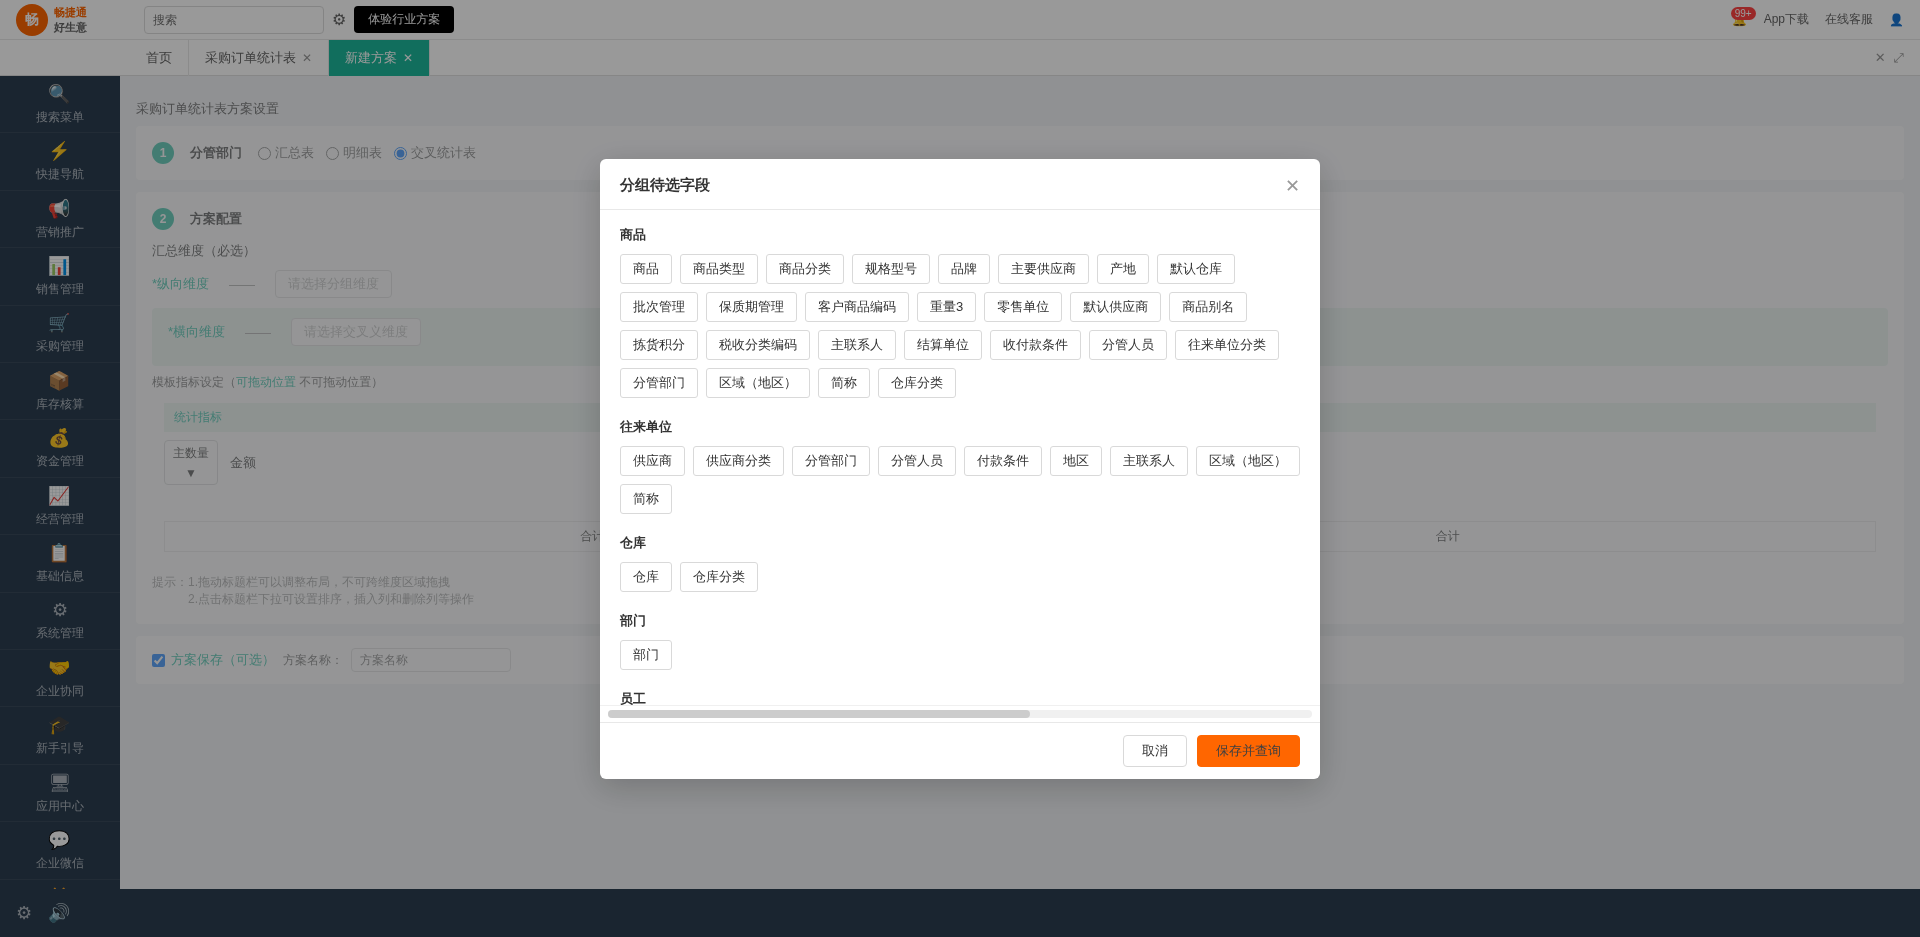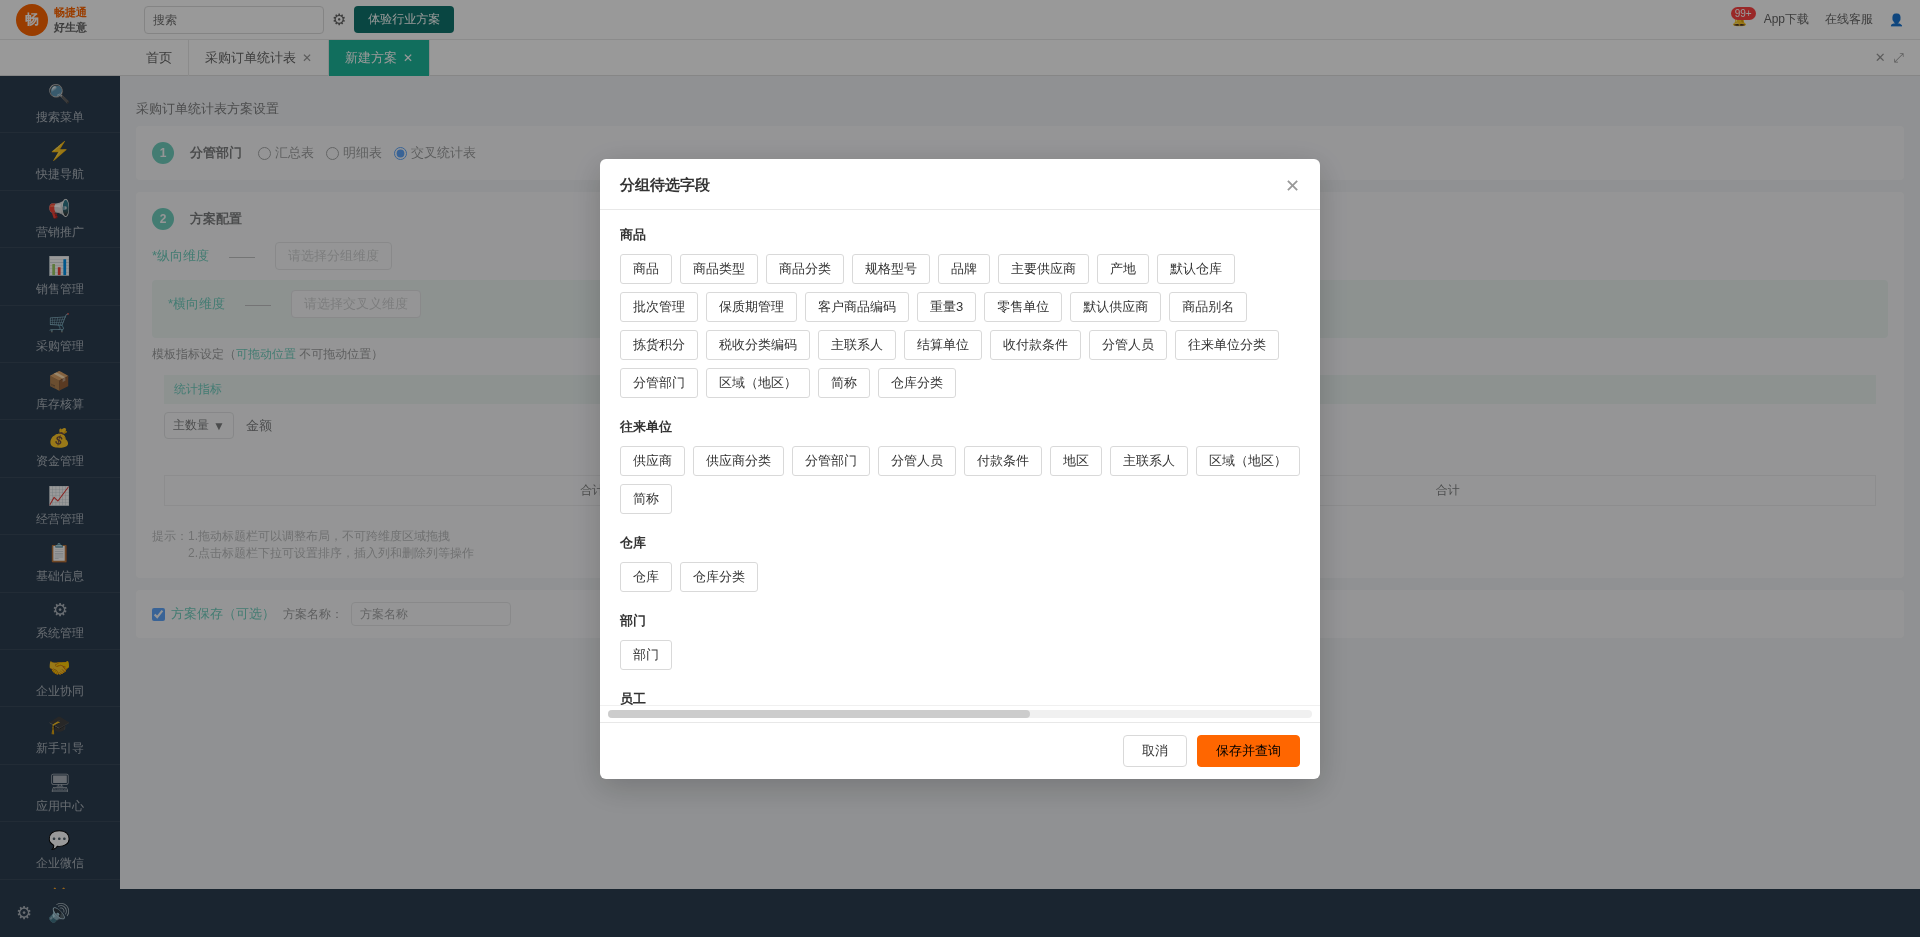--- a/index.html
+++ b/index.html
@@ -6,21 +6,21 @@
     body { font-family: 'Microsoft YaHei', Arial, sans-serif; font-size: 13px; background: #f0f2f5; color: #333; overflow: hidden; }
 
     
     .topbar { height: 40px; background: #fff; display: flex; align-items: center; justify-content: space-between; padding: 0 16px; border-bottom: 1px solid #e8e8e8; position: fixed; top: 0; left: 0; right: 0; z-index: 100; }
     .topbar-left { display: flex; align-items: center; gap: 8px; }
     .logo-area { display: flex; align-items: center; gap: 6px; width: 120px; }
     .logo-icon { width: 32px; height: 32px; background: #ff6600; border-radius: 50%; display: flex; align-items: center; justify-content: center; color: white; font-weight: bold; font-size: 14px; }
     .logo-text { color: #ff6600; font-size: 13px; font-weight: bold; }
     .search-bar { width: 180px; height: 28px; border: 1px solid #ddd; border-radius: 4px; padding: 0 8px; font-size: 12px; }
     .settings-icon { cursor: pointer; color: #666; font-size: 16px; }
-    .trial-btn { background: #0f766e; color: white; border: none; border-radius: 4px; padding: 5px 14px; cursor: pointer; font-size: 12px; }
+    .trial-btn { background: #000000; color: white; border: none; border-radius: 4px; padding: 5px 14px; cursor: pointer; font-size: 12px; }
     .topbar-right { display: flex; align-items: center; gap: 16px; font-size: 12px; color: #666; }
     .notification-area { position: relative; cursor: pointer; }
     .badge { position: absolute; top: -6px; right: -8px; background: #ff4444; color: white; border-radius: 8px; font-size: 10px; padding: 1px 4px; }
 
     
     .tabbar { height: 36px; background: #fff; display: flex; align-items: center; padding: 0 0 0 130px; border-bottom: 1px solid #e0e0e0; position: fixed; top: 40px; left: 0; right: 0; z-index: 99; }
     .tab { height: 36px; padding: 0 16px; display: flex; align-items: center; gap: 6px; cursor: pointer; font-size: 13px; color: #666; border-right: 1px solid #e8e8e8; }
     .tab.active { color: #fff; background: #1db89b; }
     .tab-close { font-size: 12px; color: #999; cursor: pointer; }
     .tab.active .tab-close { color: #fff; }
@@ -62,36 +62,36 @@
     .field-tags { display: flex; flex-wrap: wrap; gap: 8px; }
     .field-tag { border: 1px solid #d9d9d9; border-radius: 3px; padding: 5px 12px; font-size: 13px; color: #333; cursor: pointer; background: #fff; white-space: nowrap; }
 
     
     .bottom-bar { position: fixed; bottom: 0; left: 0; right: 0; height: 48px; background: #2c3e50; display: flex; align-items: center; justify-content: space-between; padding: 0 16px; z-index: 100; }
     .bottom-icon { color: #adb5bd; font-size: 18px; cursor: pointer; }
 
     
     .btn { padding: 6px 18px; border-radius: 4px; font-size: 13px; cursor: pointer; border: 1px solid transparent; }
     .btn-default { background: #fff; color: #333; border-color: #d9d9d9; }
-    .btn-primary { background: #1db89b; color: #000000; border-color: #1db89b; }
+    .btn-primary { background: #1db89b; color: #404040; border-color: #1db89b; }
 
     
     .modal-body::-webkit-scrollbar { width: 6px; }
     .modal-body::-webkit-scrollbar-thumb { background: #ccc; border-radius: 3px; }
 
     
     .bg-content { opacity: 0.6; }
     .config-section { background: #fff; border-radius: 4px; padding: 16px; margin-bottom: 12px; }
     .config-row { display: flex; align-items: center; gap: 12px; margin-bottom: 10px; }
     .label-text { color: #333; font-size: 13px; min-width: 100px; }
     .table-section { background: #fff; border-radius: 4px; padding: 12px; }
     .stats-table { width: 100%; border-collapse: collapse; margin-top: 36px; }
     .stats-table th, .stats-table td { border: 1px solid #e8e8e8; padding: 6px 10px; font-size: 12px; text-align: center; }
     .table-header-row { display: flex; gap: 12px; align-items: center; margin-bottom: 8px; }
-    .select-box { border: 1px solid #d9d9d9; border-radius: 4px; padding: 4px 8px; font-size: 12px; cursor: pointer; display: inline-flex; align-items: center; gap: 4px; }
+    .select-box { border: 1px solid #d9d9d9; border-radius: 4px; padding: 4px 8px; font-size: 12px; cursor: pointer; display: inline-flex; align-items: center; gap: 4px; flex-direction: column; }
     .checkbox-label { display: flex; align-items: center; gap: 6px; color: #1db89b; font-size: 13px; }
   </style>
 </head>
 <body>
 
 <div class="topbar">
   <div class="topbar-left">
     <div class="logo-area">
       <div class="logo-icon">
         <span>畅</span>
@@ -221,20 +221,23 @@
             <span>交叉统计表</span>
           </label>
       </div>
     </div>
   </div>
 
   <div class="config-section">
     <div class="step-row" style="margin-bottom:12px;">
       <div class="step-badge">2</div>
       <span class="step-label">方案配置</span>
+    </div>
+    <div class="config-row">
+      <span class="label-text">汇总维度（必选）</span>
     </div>
     <div class="config-row">
       <span style="color:#1db89b;">*纵向维度</span>
       <span style="color:#999;margin:0 8px;">——</span>
       <span style="color:#bbb;border:1px solid #ddd;padding:4px 12px;border-radius:4px;">请选择分组维度</span>
     </div>
     <div style="background:#e8f4f0;padding:10px 16px;border-radius:4px;margin:8px 0;">
       <div class="config-row">
         <span style="color:#1db89b;">*横向维度</span>
         <span style="color:#999;margin:0 8px;">——</span>

